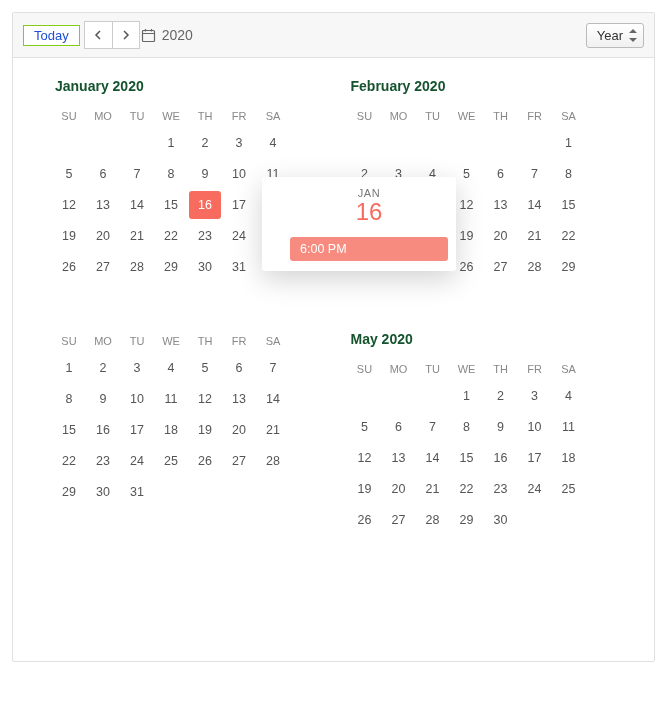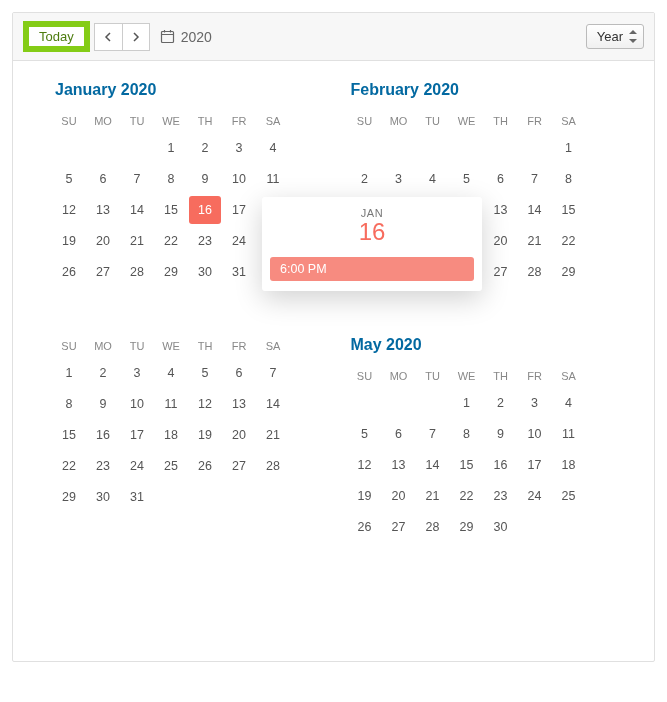--- a/index.html
+++ b/index.html
@@ -20,41 +20,41 @@
 }
 .toolbar {
   display: flex;
   align-items: center;
   padding: 8px 10px;
   background: #f7f7f7;
   border-bottom: 1px solid #e0e0e0;
 }
 .btn {
   background: #fff;
-  border: 6px solid #84cc16;
+  border: 1px solid #84cc16;
   padding: 2px 10px;
   font-size: 13px;
   cursor: pointer;
-  color: #4d7c0f;
+  color: #1d4ed8;
 }
 .nav-group { display: inline-flex; margin-left: 4px; }
 .nav-btn {
   background: #fff;
   border: 1px solid #ccc;
   width: 28px;
   height: 28px;
   display: flex;
   align-items: center;
   justify-content: center;
   cursor: pointer;
   color: #666;
 }
 .nav-btn:first-child { border-right: none; }
 .period {
-  margin-left: 10px;
+  margin-left: 1px;
   display: flex;
   align-items: center;
   gap: 6px;
   color: #666;
   font-size: 14px;
 }
 .spacer { flex: 1; }
 .view-select {
   background: linear-gradient(#fff,#f0f0f0);
   border: 1px solid #bbb;
@@ -89,22 +89,22 @@
 .months-grid {
   display: grid;
   grid-template-columns: 1fr 1fr;
   padding: 20px 40px;
   gap: 50px 30px;
 }
 .month {
 }
 .month-title {
   font-weight: 600;
-  color: #0369a1;
-  font-size: 16px;
+  color: #14532d;
+  font-size: 14px;
   margin-bottom: 12px;
   padding-left: 2px;
 }
 .month-table {
   display: grid;
   grid-template-columns: repeat(7, 32px);
   gap: 3px 2px;
 }
 .dow {
   font-size: 11px;
@@ -122,26 +122,27 @@
   border-radius: 3px;
 }
 .day.empty { cursor: default; }
 .day.selected {
   background: #f76c5e;
   color: #fff;
 }
 .popover {
   position: absolute;
   left: 249px;
-  top: 184px;
-  width: 220px;
+  top: 164px;
+  width: 194px;
   background: #fff;
   border-radius: 3px;
   box-shadow: 0 8px 28px rgba(0,0,0,0.18);
   z-index: 10;
+  padding-left: 20px;
 }
 .pop-head {
   text-align: center;
   padding: 10px 0 6px;
 }
 .pop-month {
   font-size: 11px;
   color: #777;
   letter-spacing: 0.5px;
 }

